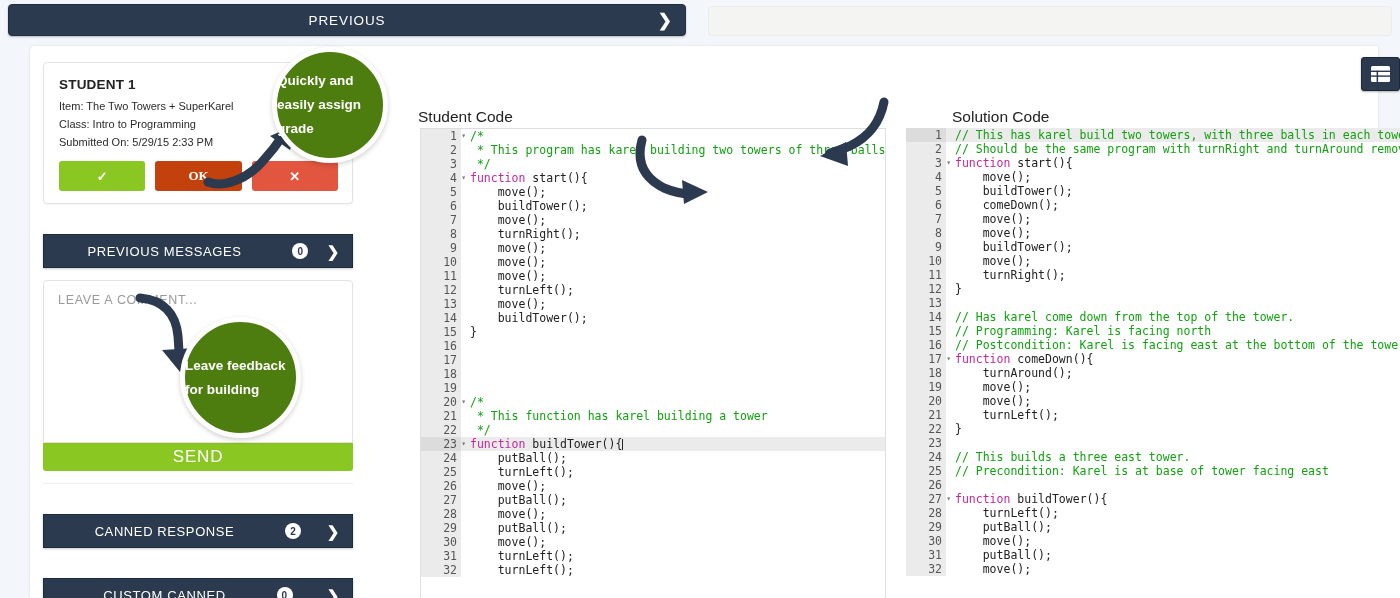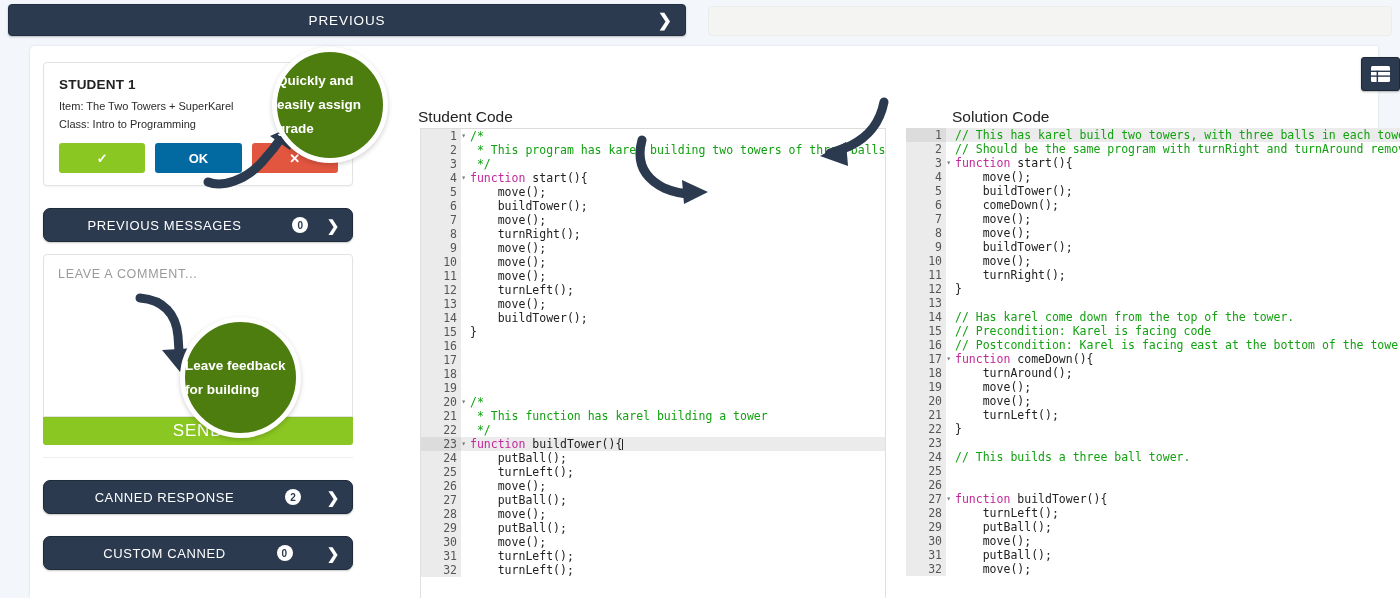--- a/index.html
+++ b/index.html
@@ -62,26 +62,26 @@
   .student-line { font-size: 11px; color: #2b2b2b; line-height: 18px; }
   .student-line .grade-val { color: #f0ad23; font-weight: bold; }
 
   .grade-buttons { display: flex; gap: 10px; margin-top: 10px; }
   .gbtn {
     flex: 1; height: 30px; border-radius: 3px; border: none;
     display: flex; align-items: center; justify-content: center;
     color: #fff; font-size: 13px; font-weight: bold; cursor: pointer;
   }
   .gbtn.green { background: #8bc722; }
-  .gbtn.blue  { background: #0369a1; }
+  .gbtn.blue  { background: #c2410c; font-family: Liberation Serif, serif; }
   .gbtn.red   { background: #e2563f; }
 
   .navbtn {
-    position: relative; margin-top: 22px; height: 34px; width: 100%;
-    background: #2b3a4f; border: 1px solid #1f2b3a; border-radius: 7px;
+    position: relative; margin-top: 30px; height: 34px; width: 100%;
+    background: #2b3a4f; border: 1px solid #1f2b3a; border-radius: 0;
     box-shadow: 0 1px 2px rgba(0,0,0,.22);
     display: flex; align-items: center; justify-content: center;
     color: #fff; font-size: 13px; letter-spacing: .6px; cursor: pointer; gap: 44px;
   }
   .navbtn .badge {
     display: inline-flex; align-items: center; justify-content: center;
     margin-left: 7px; width: 16px; height: 16px; border-radius: 50%;
     background: #fff; color: #2b3a4f; font-size: 10px; font-weight: bold;
   }
   .navbtn .chev {
@@ -183,20 +183,21 @@
   </div>
 
   <div class="main-card">
 
     <div class="left-col">
 
       <div class="student-card">
         <div class="student-title">STUDENT 1</div>
         <div class="student-line">Item: The Two Towers + SuperKarel</div>
         <div class="student-line">Class: Intro to Programming</div>
+        <div class="student-line">Submitted On: 5/29/15 2:33 PM</div>
 
         <div class="grade-buttons">
           <button class="gbtn green">✓</button>
           <button class="gbtn blue">OK</button>
           <button class="gbtn red">✕</button>
         </div>
       </div>
 
       <div class="navbtn">
         <span>PREVIOUS MESSAGES</span>
@@ -409,21 +410,21 @@
         <div class="code-row">
           <div class="gutter">13</div>
           <div class="codetext"></div>
         </div>
         <div class="code-row">
           <div class="gutter">14</div>
           <div class="codetext"><span class="tok-com">// Has karel come down from the top of the tower.</span></div>
         </div>
         <div class="code-row">
           <div class="gutter">15</div>
-          <div class="codetext"><span class="tok-com">// Precondition: Karel is facing code</span></div>
+          <div class="codetext"><span class="tok-com">// Programming: Karel is facing north</span></div>
         </div>
         <div class="code-row">
           <div class="gutter">16</div>
           <div class="codetext"><span class="tok-com">// Postcondition: Karel is facing east at the bottom of the tower</span></div>
         </div>
         <div class="code-row">
           <div class="gutter">17<span class="fold">▾</span></div>
           <div class="codetext"><span class="tok-kw">function</span><span class="tok-id"> comeDown(){</span></div>
         </div>
         <div class="code-row">
@@ -445,24 +446,25 @@
         <div class="code-row">
           <div class="gutter">22</div>
           <div class="codetext"><span class="tok-id">}</span></div>
         </div>
         <div class="code-row">
           <div class="gutter">23</div>
           <div class="codetext"></div>
         </div>
         <div class="code-row">
           <div class="gutter">24</div>
-          <div class="codetext"><span class="tok-com">// This builds a three ball tower.</span></div>
+          <div class="codetext"><span class="tok-com">// This builds a three east tower.</span></div>
         </div>
         <div class="code-row">
           <div class="gutter">25</div>
+          <div class="codetext"><span class="tok-com">// Precondition: Karel is at base of tower facing east</span></div>
         </div>
         <div class="code-row">
           <div class="gutter">26</div>
         </div>
         <div class="code-row">
           <div class="gutter">27<span class="fold">▾</span></div>
           <div class="codetext"><span class="tok-kw">function</span><span class="tok-id"> buildTower(){</span></div>
         </div>
         <div class="code-row">
           <div class="gutter">28</div>

